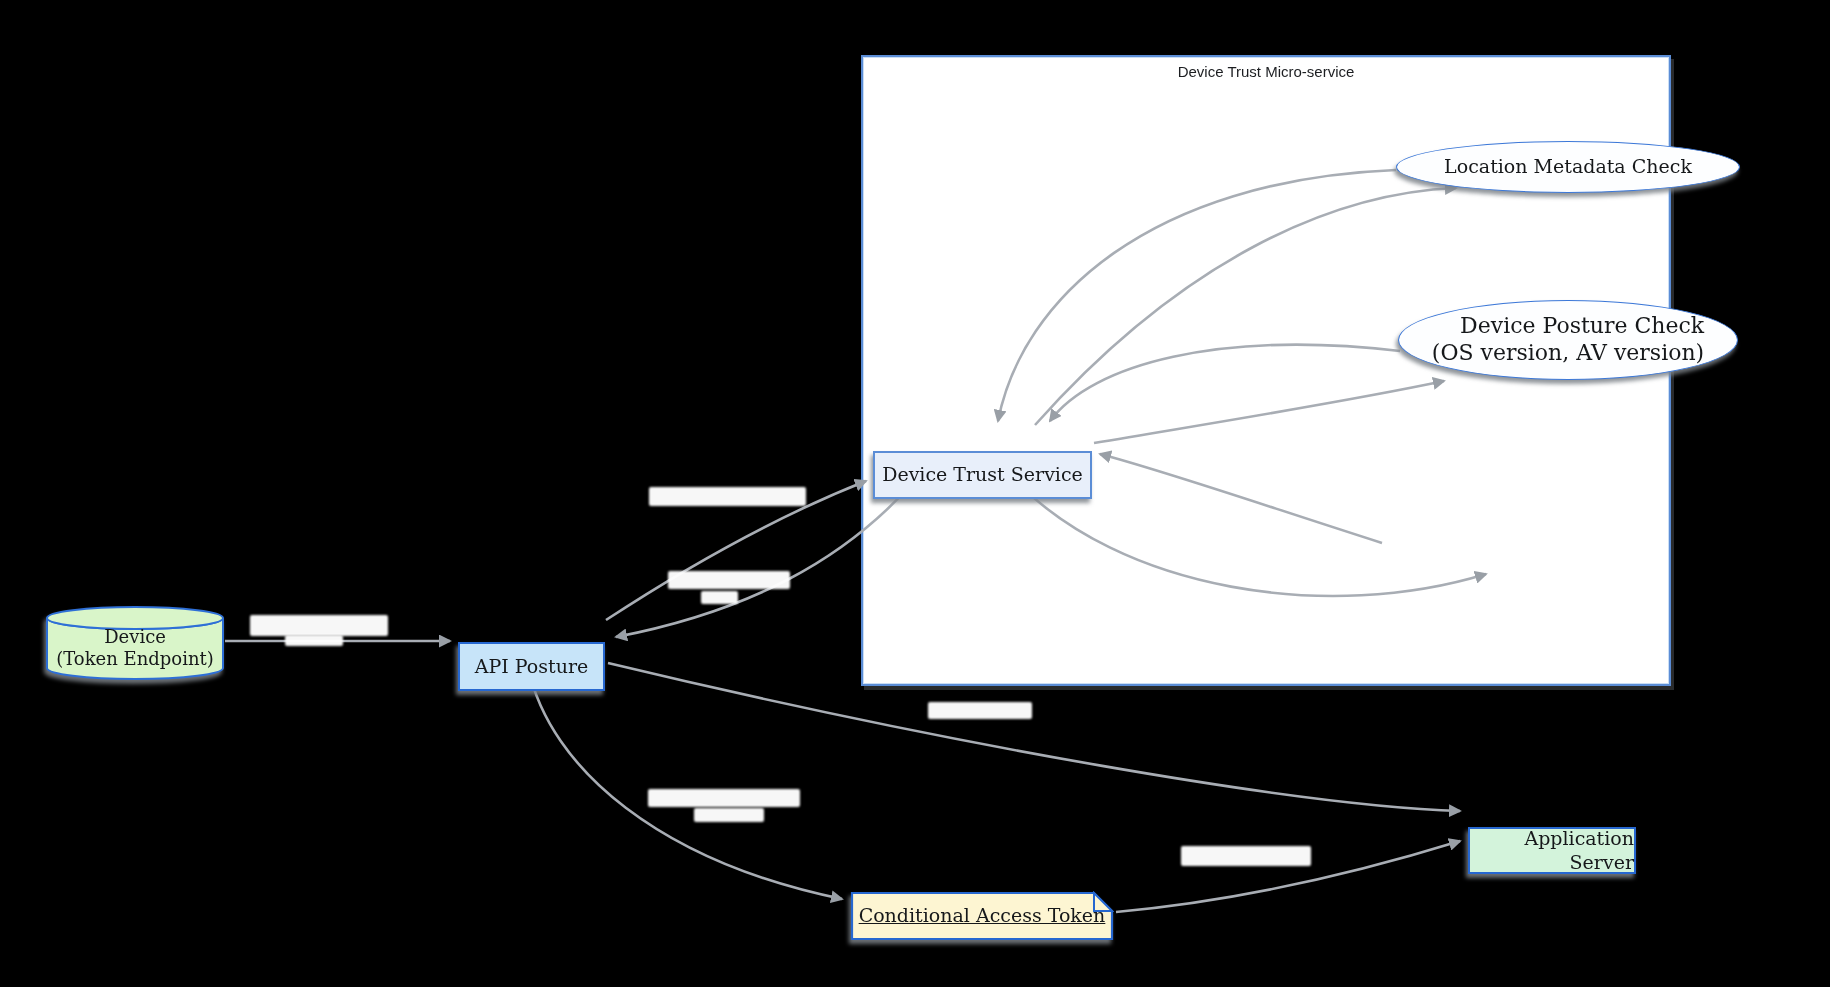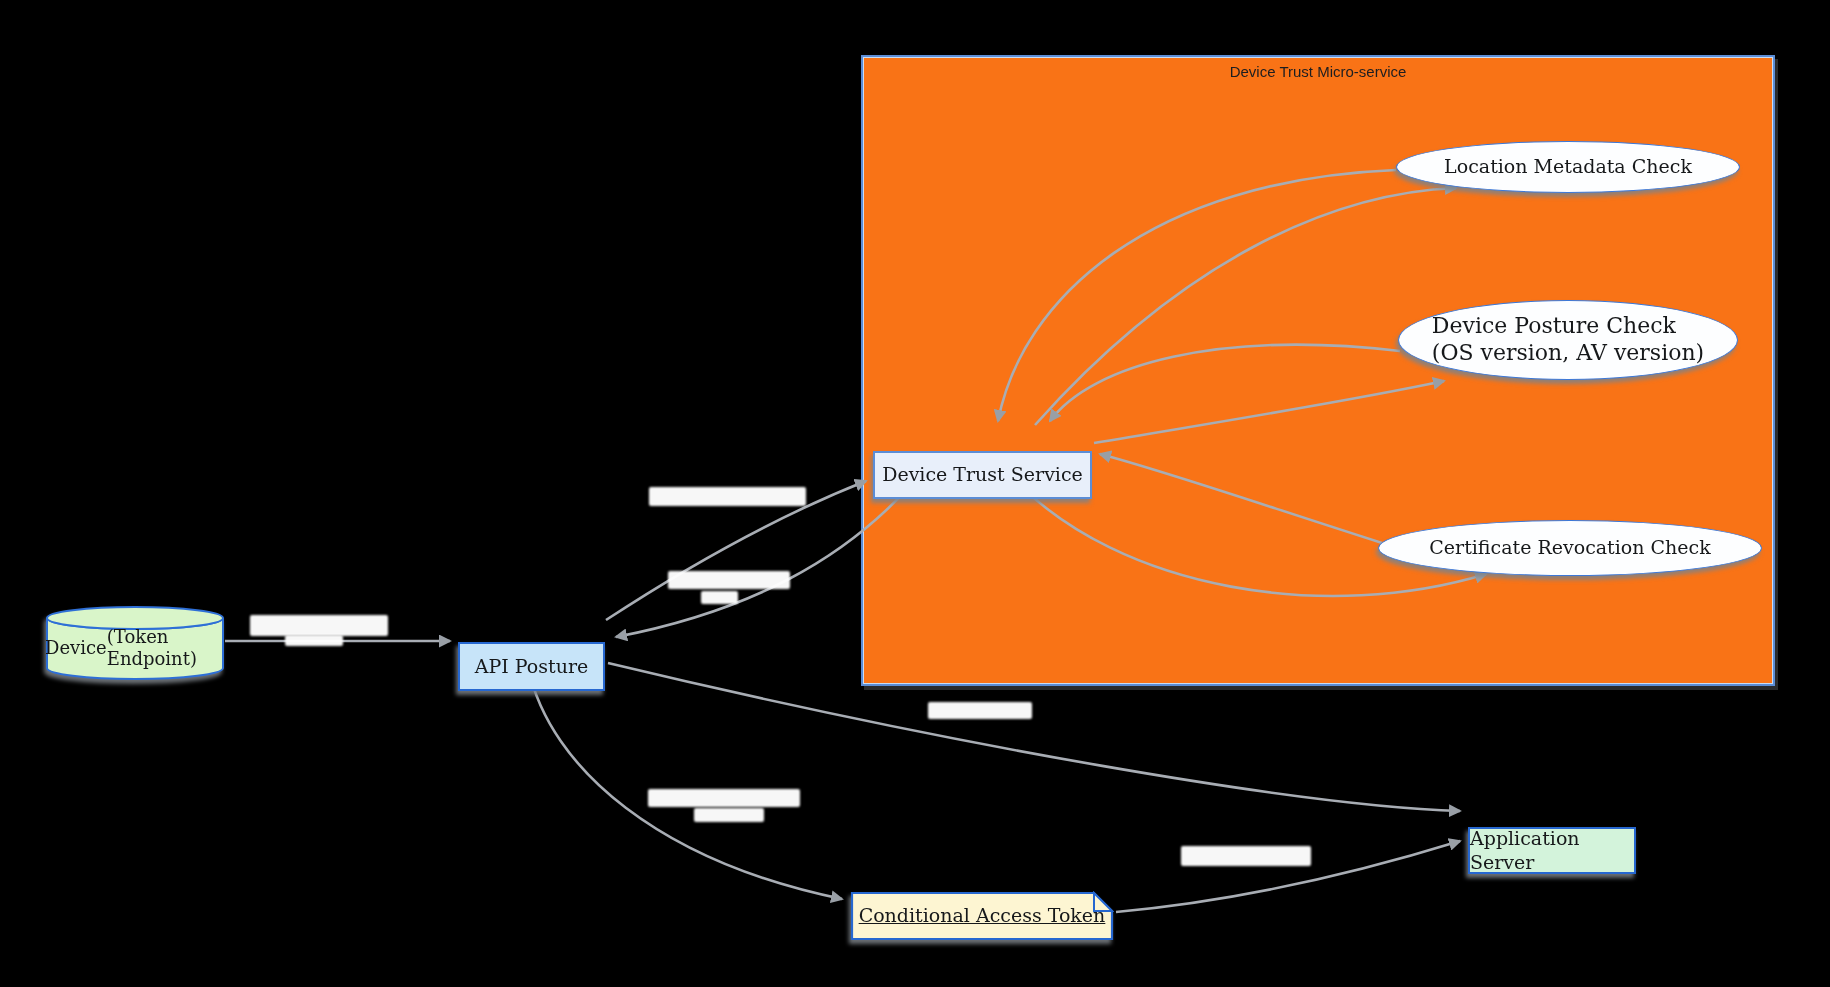--- a/index.html
+++ b/index.html
@@ -4,49 +4,49 @@
 <style>
   html,body{margin:0;padding:0;background:#000;}
   .stage{
     position:relative;width:1830px;height:987px;background:#000;
     overflow:hidden;
     font-family:"DejaVu Serif","Liberation Serif",serif;
     color:#16181a;
   }
   
   .cluster{
-    position:absolute;left:861px;top:55px;width:914px;height:631px;
-    background:#f97316;border:2px solid #5b8dd6;
+    position:absolute;left:861px;top:55px;width:810px;height:631px;
+    background:#ffffff;border:2px solid #5b8dd6;
     box-shadow:3px 4px 0 rgba(90,95,100,.45), inset 0 0 0 1px #c9ddf5;
     box-sizing:border-box;
   }
   .cluster-title{
     position:absolute;top:6px;left:0;width:100%;text-align:center;
     font-family:"Liberation Sans","DejaVu Sans",sans-serif;
     font-size:15px;color:#1c1e21;
   }
   
   svg.edges{position:absolute;left:0;top:0;}
   .edge{fill:none;stroke:#a8adb4;stroke-width:2.6px;}
   
   .node{
     position:absolute;display:flex;align-items:center;justify-content:center;
-    text-align:left;box-sizing:border-box;line-height:1.22;
+    text-align:right;box-sizing:border-box;line-height:1.22;
     filter:drop-shadow(-2px 4px 2px rgba(125,130,136,.85));
   }
   .node.box{border-width:2px;border-style:solid;margin-top:24px;}
   .node.ellipse{border-radius:50%;border:1.6px solid #3c78d8;background:#fdfeff;}
   .gw{left:458px;top:618px;width:147px;height:49px;background:#c7e4f9;border-color:#2667d0;font-size:19px;}
   .dts{left:873px;top:427px;width:219px;height:48px;background:#e8effa;border-color:#5b8dd6;font-size:19px;}
   .app{left:1468px;top:803px;width:168px;height:47px;background:#d3f3db;border-color:#2667d0;font-size:19px;}
   .loc{left:1396px;top:141px;width:344px;height:52px;font-size:19px;}
   .post{left:1398px;top:300px;width:340px;height:80px;font-size:22px;}
   .cert{left:1378px;top:520px;width:384px;height:56px;font-size:19px;}
   
-  .cyl{left:45px;top:605px;width:180px;height:76px;font-size:18px;background:transparent;padding-top:10px;}
+  .cyl{left:45px;top:605px;width:180px;height:76px;font-size:18px;background:transparent;flex-direction:column;padding-top:10px;}
   .cyl svg{position:absolute;left:0;top:0;z-index:0;}
   .cyl .txt{position:relative;z-index:1;}
   
   .note{left:850px;top:891px;width:264px;height:50px;font-size:19px;background:transparent;}
   .note svg{position:absolute;left:0;top:0;z-index:0;}
   .note .txt{position:relative;z-index:1;text-decoration:underline;}
   
   .elabel{
     position:absolute;background:#ffffff;opacity:.97;border-radius:2px;
     filter:blur(1.1px);
@@ -100,23 +100,20 @@
 
   <div class="node ellipse loc">
     <span>Location Metadata Check</span>
   </div>
   <div class="node ellipse post">
     <span>
       <span style="display:block">Device Posture Check</span>
       <span style="display:block">(OS version, AV version)</span>
     </span>
   </div>
-  <div class="node ellipse cert">
-    <span>Certificate Revocation Check</span>
-  </div>
 
   <div class="node box app">
     <span>Application Server</span>
   </div>
 
   <div class="node note">
     <svg width="264" height="50" viewBox="0 0 264 50">
       <path d="M2 2 L244 2 L262 20 L262 48 L2 48 Z" fill="#fdf5d2" stroke="#2667d0" stroke-width="2.2"></path>
       <path d="M244 2 L244 20 L262 20 Z" fill="#fdf5d2" stroke="#2667d0" stroke-width="2"></path>
     </svg>

